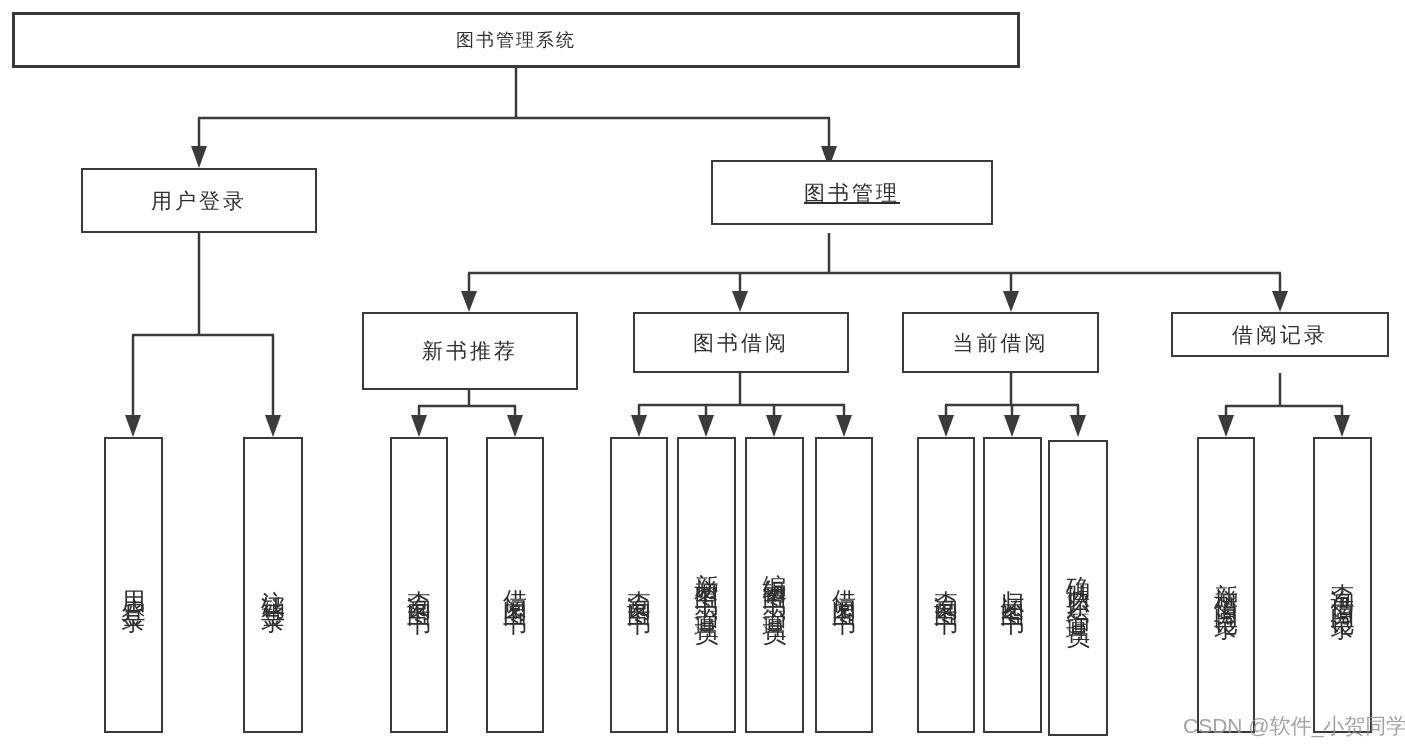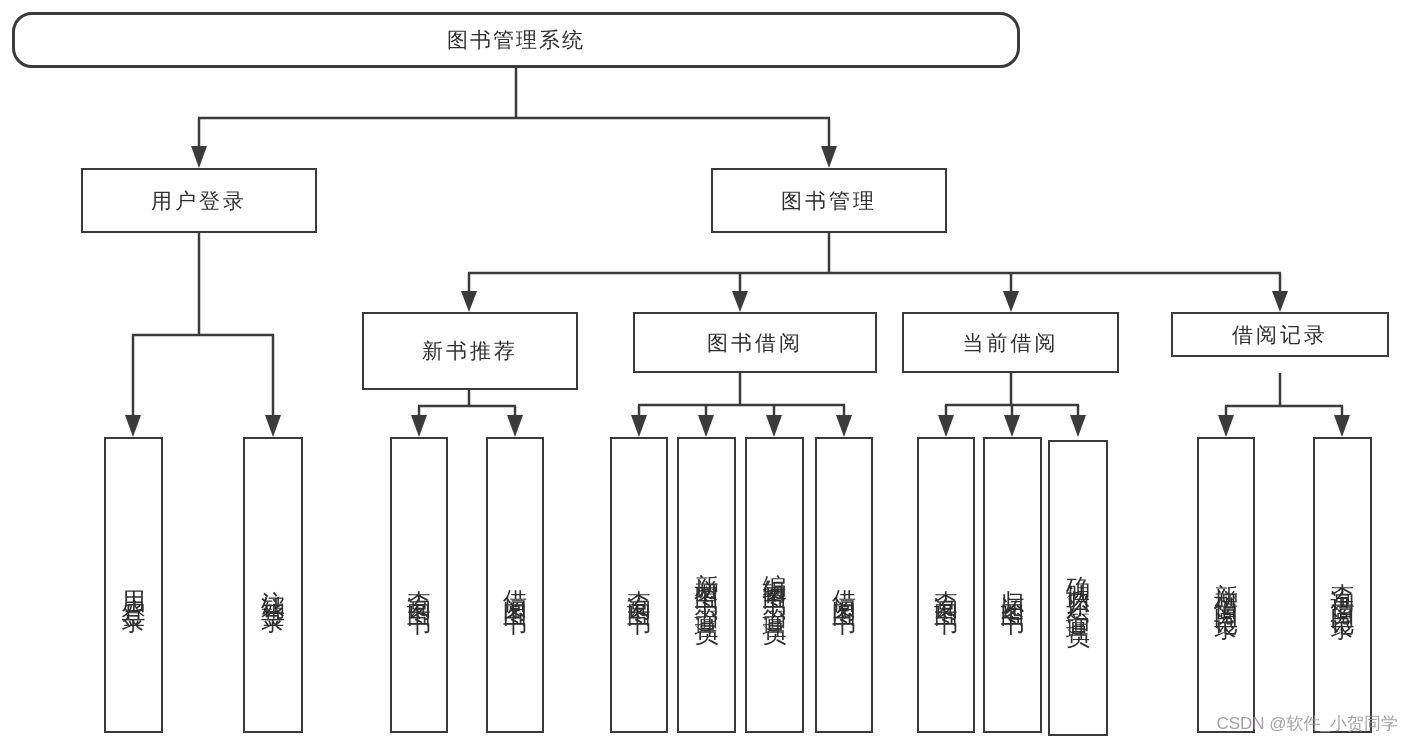--- a/index.html
+++ b/index.html
@@ -32,39 +32,38 @@
     text-align: center;
   }
 
   .hnode {
     font-size: 21px;
     letter-spacing: 3px;
   }
 
   .root-node {
     border-width: 3px;
-    font-size: 21px;
+    font-size: 18px;
     letter-spacing: 2px;
-    border-radius: 20px;
   }
 
   .vnode {
     writing-mode: vertical-rl;
     font-size: 24px;
     letter-spacing: 7px;
     line-height: 1;
     overflow: hidden;
   }
 
   .watermark {
     position: absolute;
     left: 1183px;
     top: 712px;
     width: 215px;
-    font-size: 17px;
+    font-size: 21px;
     color: rgba(150, 143, 148, 0.85);
     white-space: nowrap;
     text-align: right;
   }
 </style>
 </head>
 <body>
 
 <div class="canvas">
 
@@ -131,25 +130,25 @@
       <polygon points="1004,415 1020,415 1012,437"></polygon>
       <polygon points="1070,415 1086,415 1078,437"></polygon>
       <polygon points="1218,415 1234,415 1226,437"></polygon>
       <polygon points="1334,415 1350,415 1342,437"></polygon>
     </g>
   </svg>
 
   <div class="node root-node" style="left:12px; top:12px; width:1008px; height:56px;">图书管理系统</div>
 
   <div class="node hnode" style="left:81px; top:168px; width:236px; height:65px;">用户登录</div>
-  <div class="node hnode" style="left:711px; top:168px; width:236px; height:65px;">图书管理</div>
+  <div class="node hnode" style="left:711px; top:160px; width:282px; height:65px;text-decoration:underline;">图书管理</div>
 
   <div class="node hnode" style="left:362px; top:312px; width:216px; height:78px;">新书推荐</div>
-  <div class="node hnode" style="left:633px; top:312px; width:244px; height:61px;">图书借阅</div>
-  <div class="node hnode" style="left:902px; top:312px; width:217px; height:61px;">当前借阅</div>
+  <div class="node hnode" style="left:633px; top:312px; width:216px; height:61px;">图书借阅</div>
+  <div class="node hnode" style="left:902px; top:312px; width:197px; height:61px;">当前借阅</div>
   <div class="node hnode" style="left:1171px; top:312px; width:218px; height:45px;">借阅记录</div>
 
   <div class="node vnode" style="left:104px; top:437px; width:59px; height:296px;">用户登录</div>
   <div class="node vnode" style="left:243px; top:437px; width:60px; height:296px;">注销登录</div>
 
   <div class="node vnode" style="left:390px; top:437px; width:58px; height:296px;">查询图书</div>
   <div class="node vnode" style="left:486px; top:437px; width:58px; height:296px;">借阅图书</div>
 
   <div class="node vnode" style="left:610px; top:437px; width:58px; height:296px;">查询图书</div>
   <div class="node vnode" style="left:677px; top:437px; width:59px; height:296px;">新增图书（管理员）</div>

